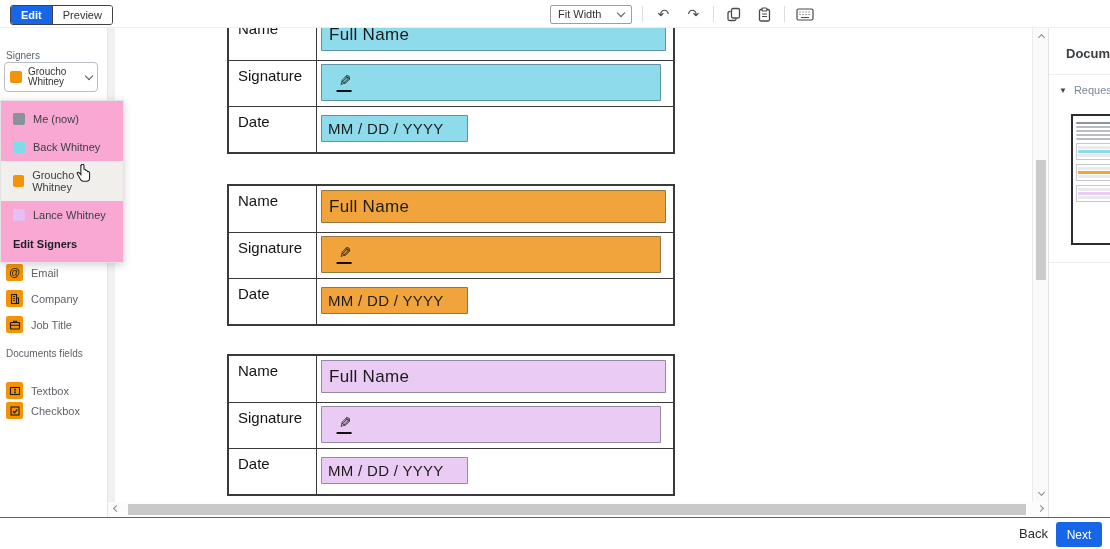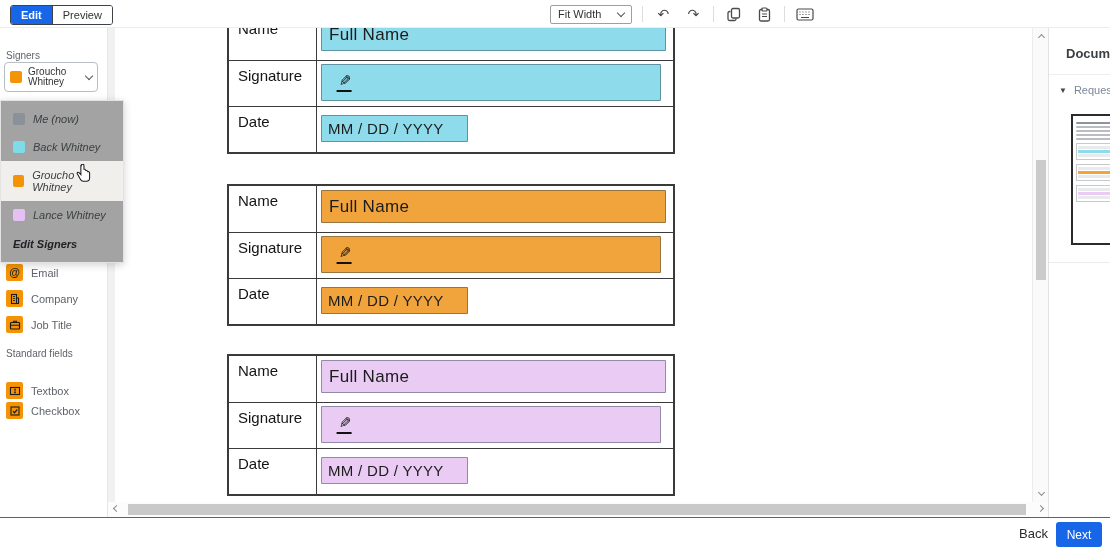--- a/index.html
+++ b/index.html
@@ -22,21 +22,21 @@
   .chev.left { transform:rotate(135deg); }
   .chev.right { transform:rotate(-45deg); }
 
   
   #sidebar { position:absolute; left:0; top:28px; width:108px; height:489px; background:#fff; border-right:1px solid #e4e6e8; }
   .side-label { position:absolute; left:6px; font-size:10px; color:#5f6368; }
   #signer-dropdown { position:absolute; left:4px; top:34px; width:94px; height:30px; border:1px solid #b9bec4; border-radius:4px; background:#fff; display:flex; align-items:center; gap:6px; padding:0 5px; cursor:pointer; }
   #signer-dropdown .sq { flex:0 0 12px; }
   #signer-dropdown .nm { font-size:10px; color:#333; line-height:10px; flex:1; }
   .sq { width:12px; height:12px; border-radius:2px; display:inline-block; }
-  #signer-menu { position:absolute; left:0; top:72px; width:124px; background:#a3a3a3; border:1px solid #e3e3e3; box-shadow:0 2px 8px rgba(0,0,0,.18); z-index:6; padding:4px 0;font-style:italic; }
+  #signer-menu { position:absolute; left:0; top:72px; width:124px; background:#f9a8d4; border:1px solid #e3e3e3; box-shadow:0 2px 8px rgba(0,0,0,.18); z-index:6; padding:4px 0; }
   .menu-item { display:flex; align-items:center; gap:8px; padding:8px 12px; font-size:11px; color:#3c4043; cursor:pointer; }
   .menu-item.hl { background:#f1efec; }
   .menu-edit { padding:9px 12px 8px; font-size:11px; color:#202124; font-weight:bold; cursor:pointer; }
   #signer-color-bar { position:absolute; left:6px; top:199px; width:90px; height:4px; }
   .field-item { position:absolute; left:6px; display:flex; align-items:center; gap:8px; cursor:pointer; }
   .field-item .fic { width:17px; height:17px; border-radius:2px; display:flex; align-items:center; justify-content:center; }
   .field-item .flb { font-size:11px; color:#5f6368; }
   .fic svg { display:block; }
   .at-glyph { font-size:11px; font-weight:bold; color:#1d1d1d; line-height:1; }
 
@@ -191,21 +191,21 @@
     <div class="field-item" style="top:288px">
       <span class="fic" style="background-color: rgb(244, 147, 6);">
         <svg width="12" height="12" viewBox="0 0 24 24">
             <rect x="3" y="7" width="18" height="13" rx="1.5" fill="none" stroke="#1d1d1d" stroke-width="2.4"></rect>
             <path d="M9 7V4.5h6V7M3 12.5h18" stroke="#1d1d1d" stroke-width="2.2" fill="none"></path>
           </svg>
       </span>
       <span class="flb">Job Title</span>
     </div>
 
-    <div class="side-label" style="top:320px">Standard fields</div>
+    <div class="side-label" style="top:320px">Documents fields</div>
 
     <div class="field-item" style="top:354px">
       <span class="fic" style="background-color: rgb(244, 147, 6);">
         <svg width="12" height="12" viewBox="0 0 24 24">
             <rect x="3" y="5" width="18" height="14" fill="none" stroke="#1d1d1d" stroke-width="2.2"></rect>
             <path d="M12 8.5v7M10 8.5h4M10 15.5h4" stroke="#1d1d1d" stroke-width="1.8"></path>
           </svg>
       </span>
       <span class="flb">Textbox</span>
     </div>

